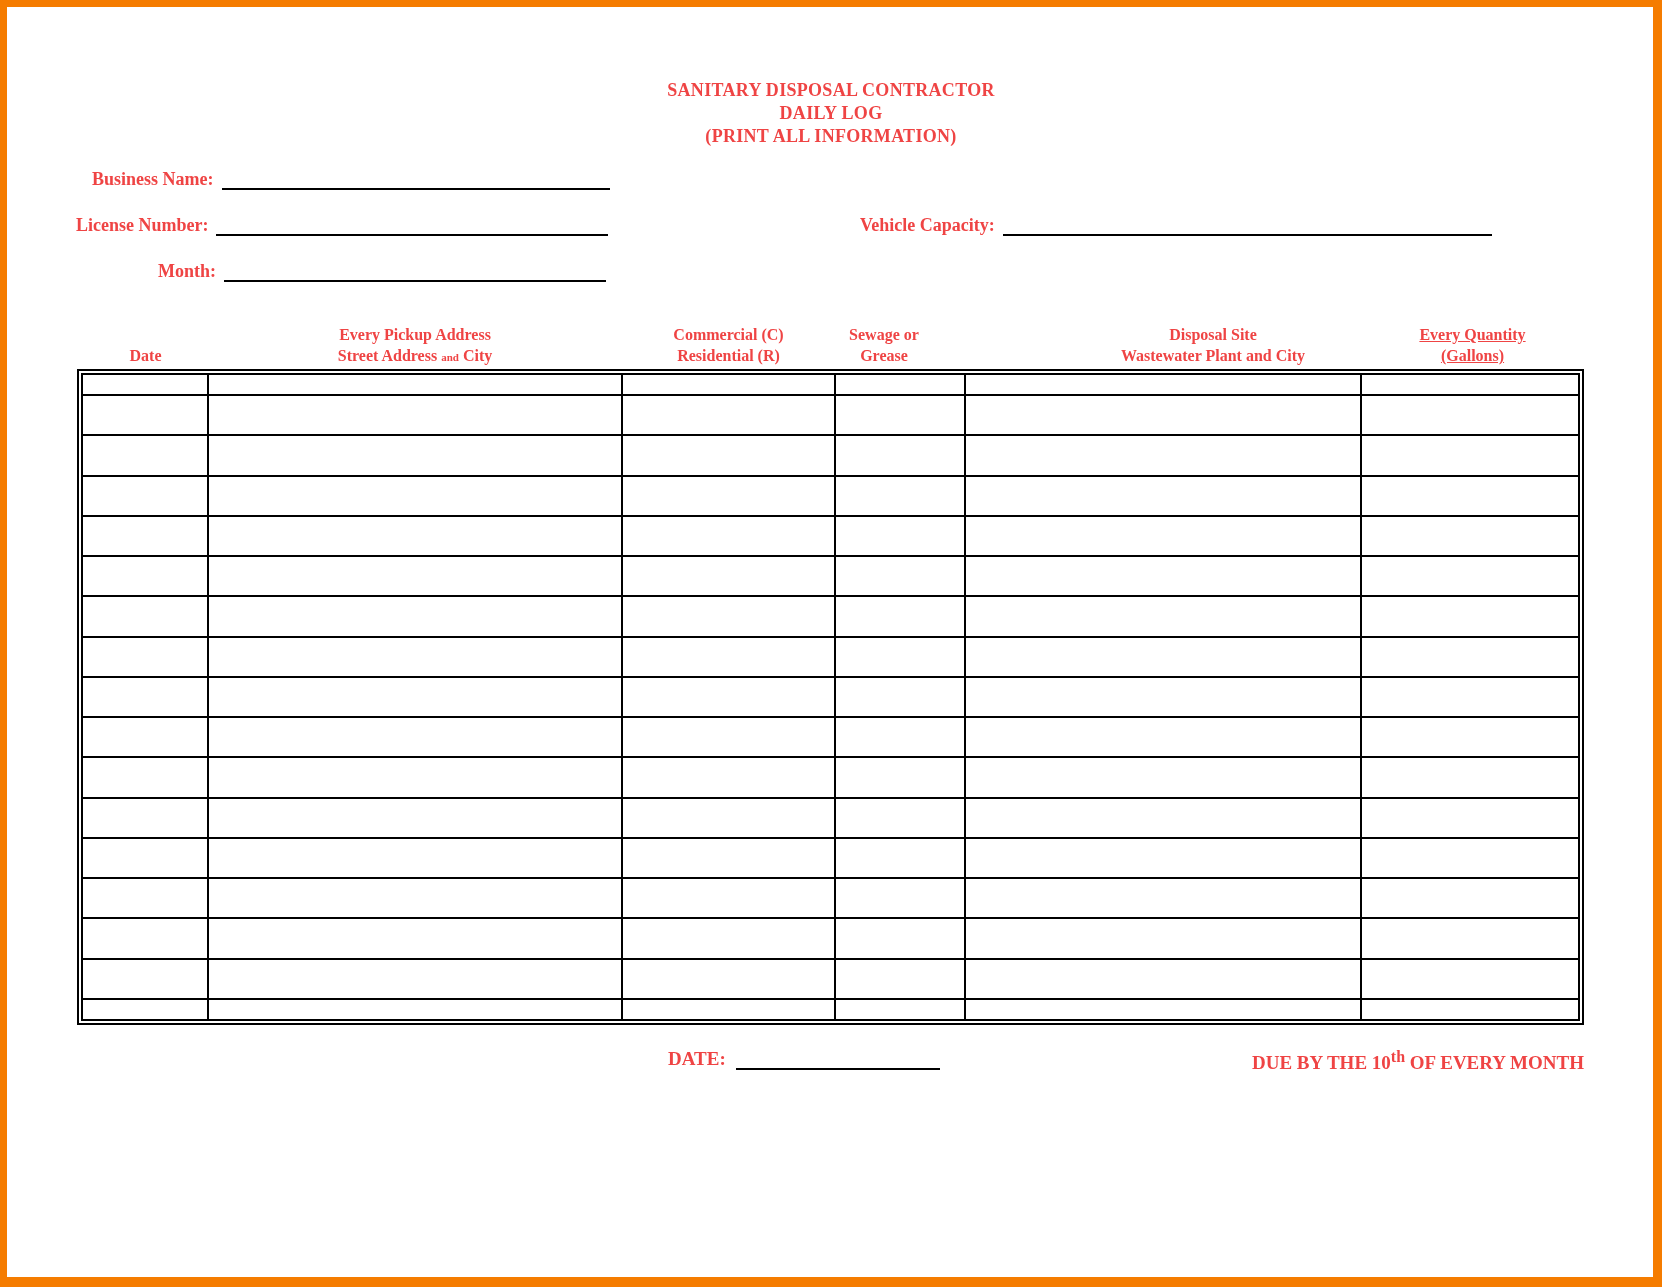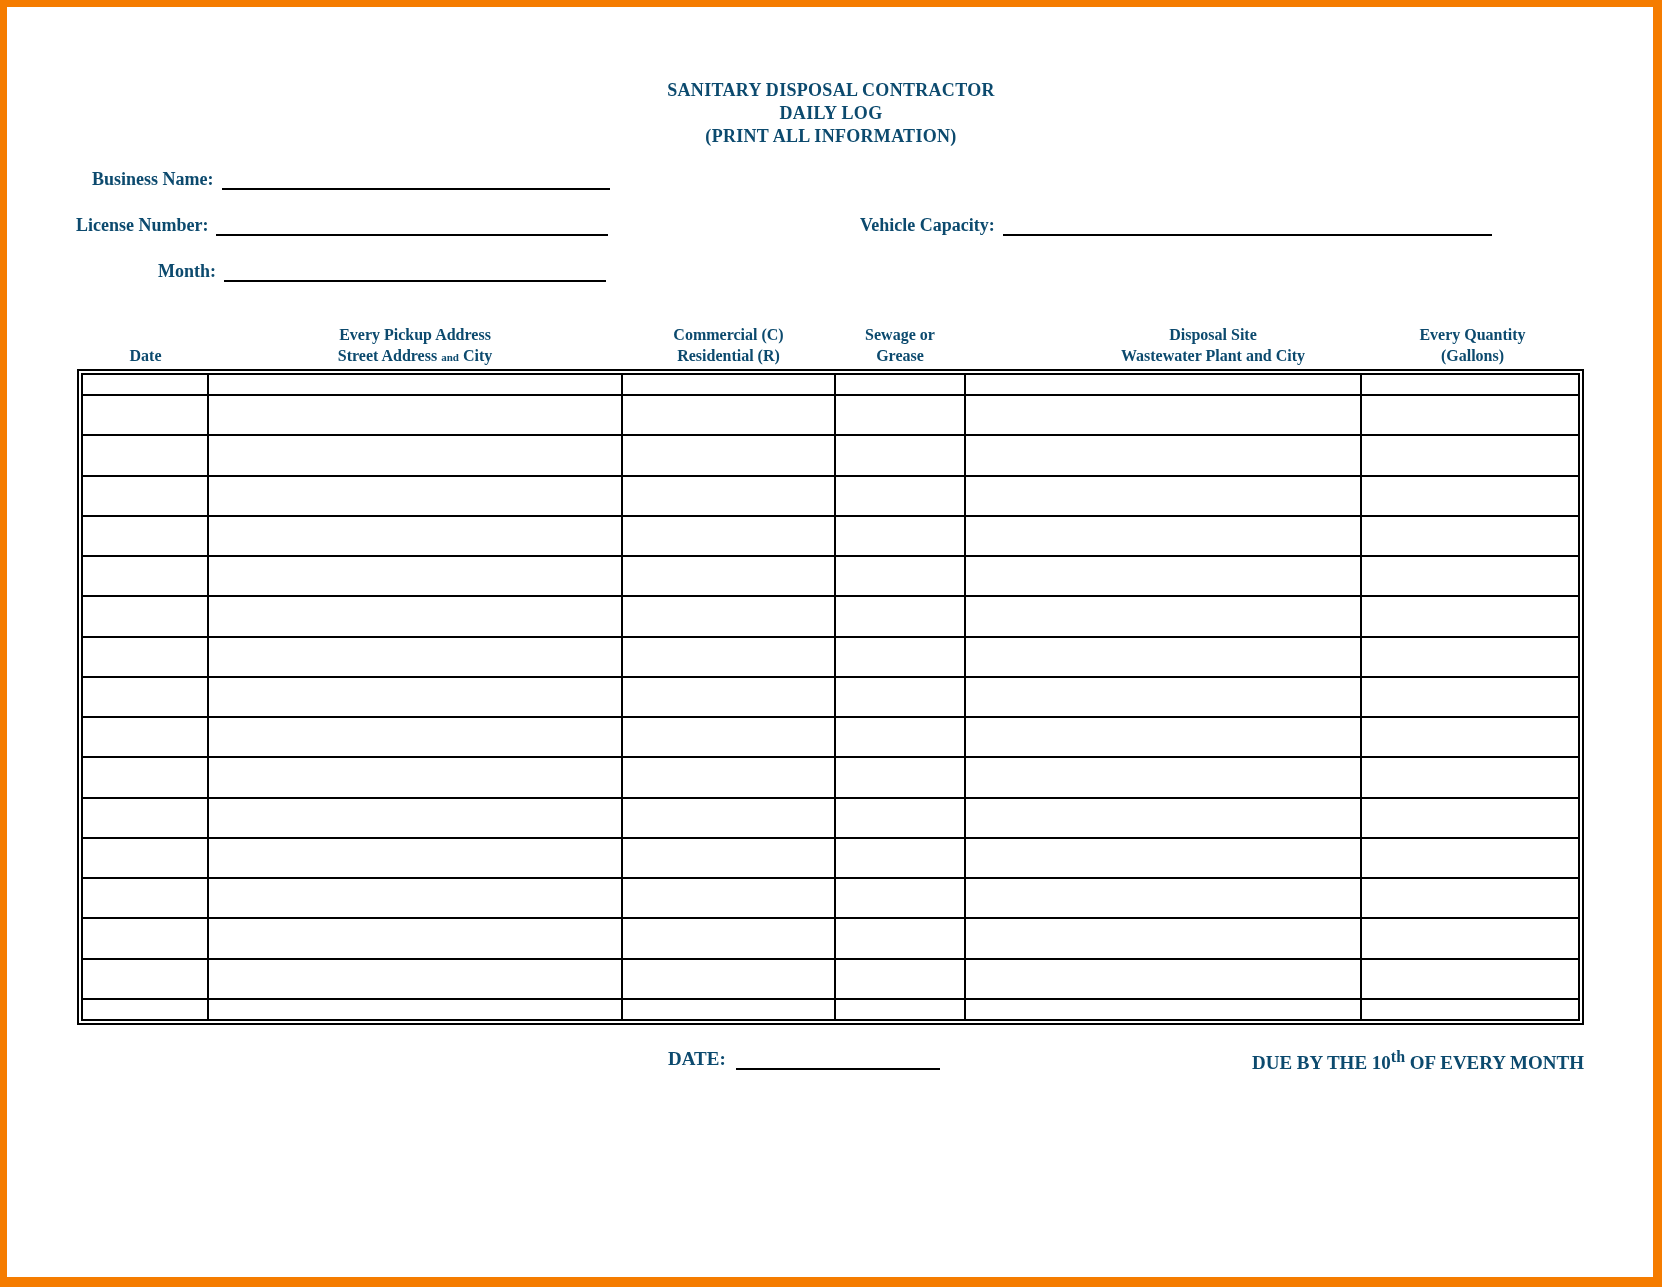--- a/index.html
+++ b/index.html
@@ -74,23 +74,23 @@
     position: absolute;
     bottom: 2px;
     text-align: center;
     line-height: 21px;
   }
   .col-head .h-line { height: 21px; }
   .col-head .small-and { font-size: 11px; }
   #ch-0 { left: 0;      width: 125px; }
   #ch-1 { left: 125px;  width: 414px; }
   #ch-2 { left: 539px;  width: 213px; }
-  #ch-3 { left: 752px;  width: 130px; margin-top: 44px; }
+  #ch-3 { left: 736px;  width: 130px; margin-top: 44px; }
   #ch-4 { left: 932px;  width: 396px; }
-  #ch-5 { left: 1278px; width: 223px; }
+  #ch-5 { left: 1278px; width: 223px; text-decoration: underline; }
   
   .table-frame {
     position: absolute;
     left: 77px;
     top: 369px;
     width: 1507px;
     height: 656px;
     border: 6px double #000;
     box-sizing: border-box;
   }
@@ -124,21 +124,21 @@
     right: 78px;
     font-size: 19px;
     white-space: nowrap;
   }
   .due-by sup { font-size: 16px; }
 </style>
 </head>
 <body>
 
 <div class="page" style="background: rgb(255, 255, 255);">
-  <div class="content" style="color: #0c4a6e;">
+  <div class="content" style="color: #ef4444;">
 
     <div class="title-block">
       <div>SANITARY DISPOSAL CONTRACTOR</div>
       <div>DAILY LOG</div>
       <div>(PRINT ALL INFORMATION)</div>
     </div>
 
     <div class="field" id="f-business">
       <span class="label">Business Name:</span>
       <span class="fill-line"></span>

